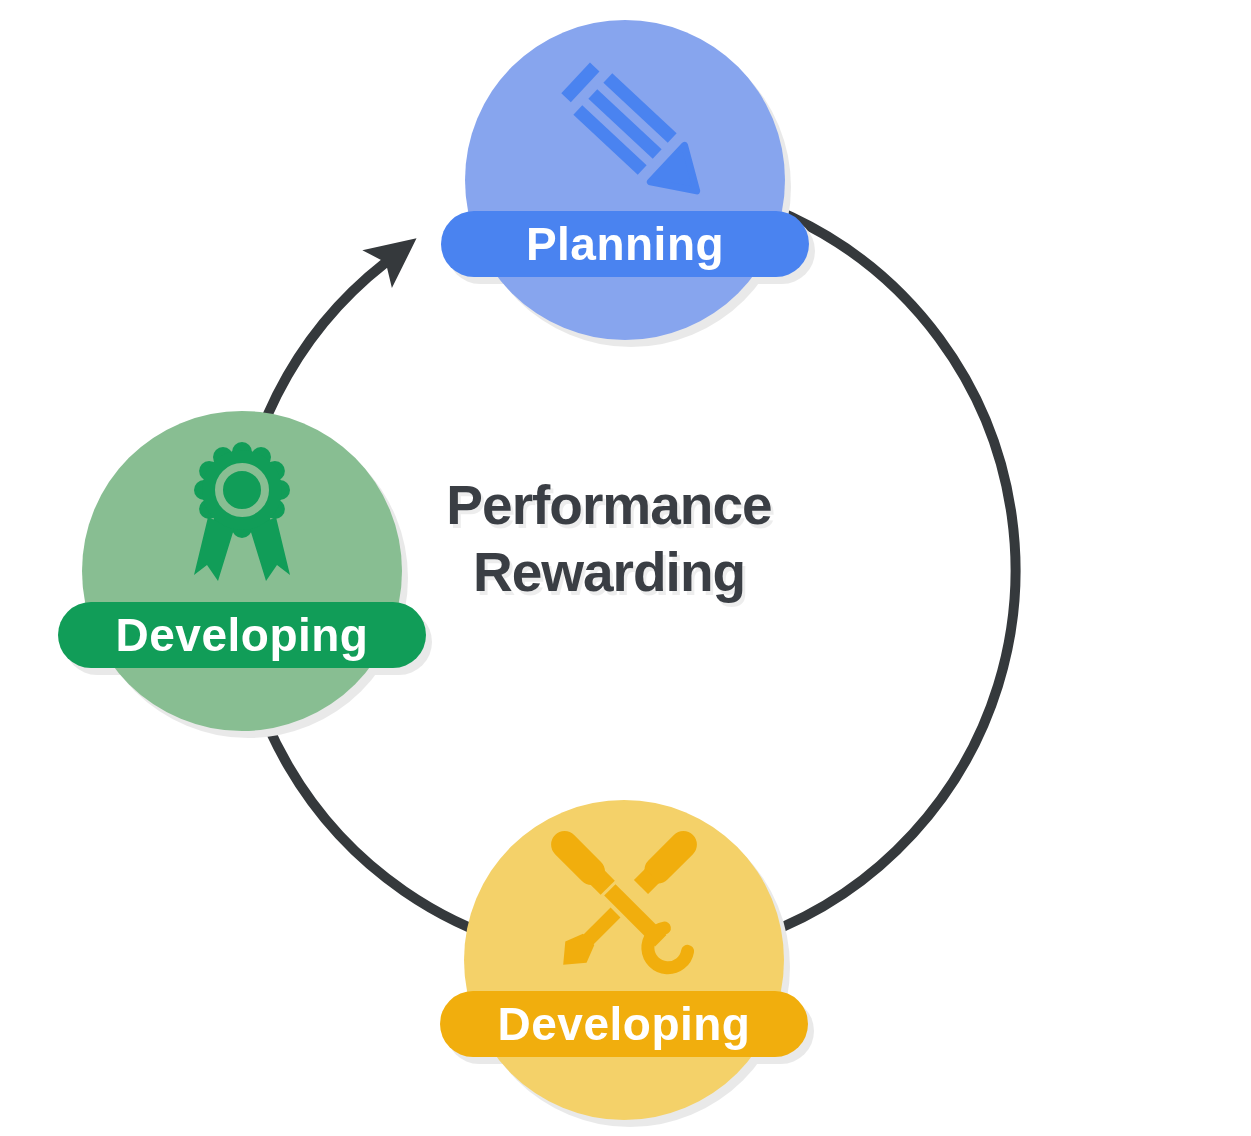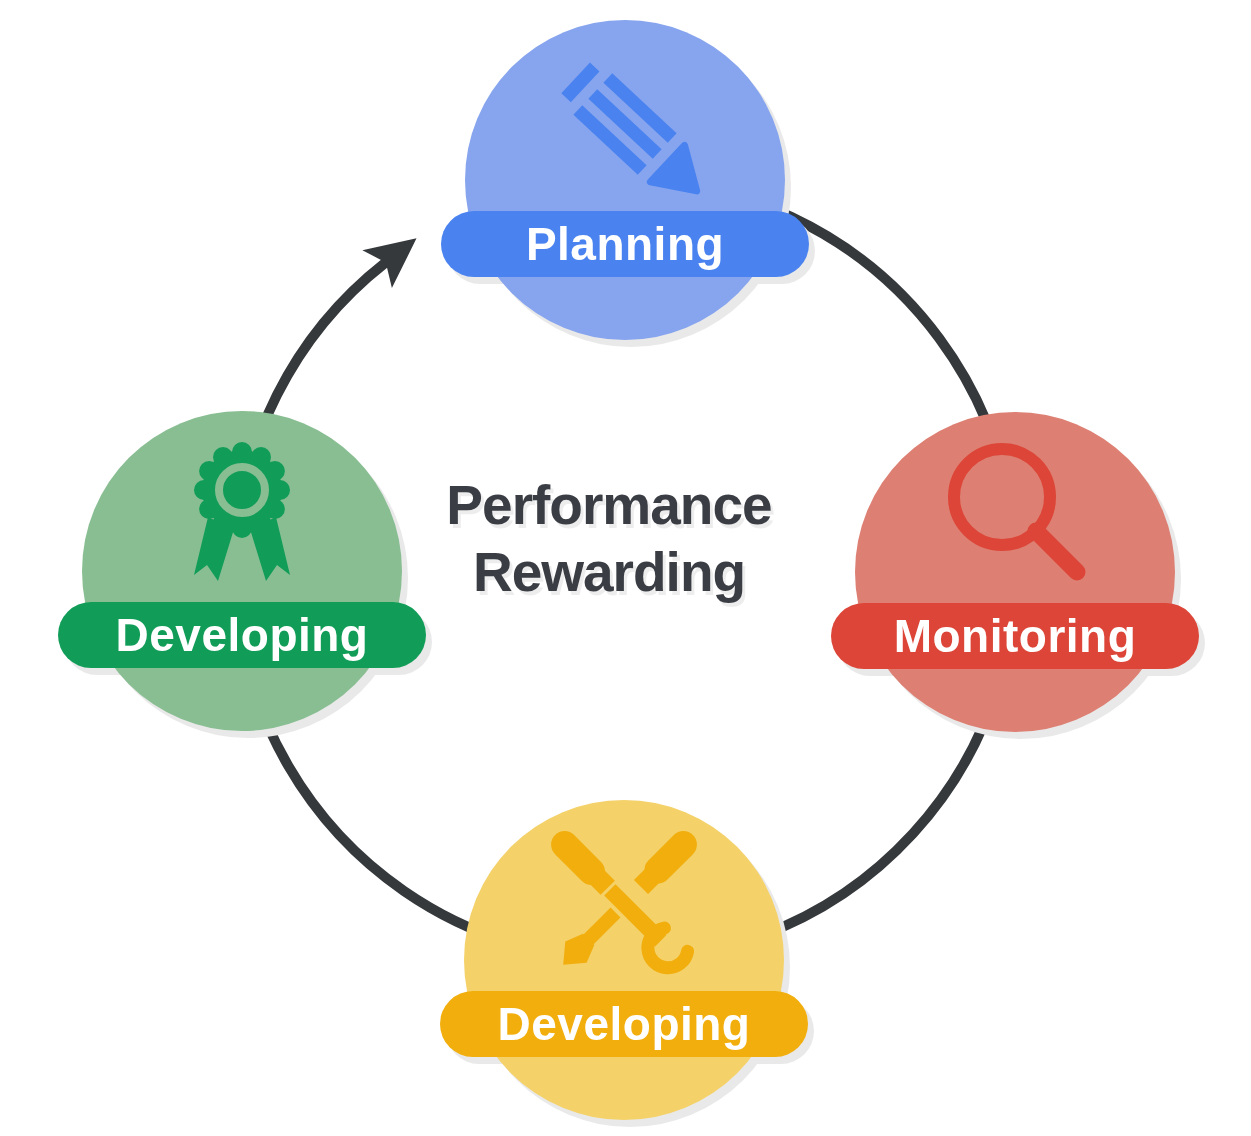--- a/index.html
+++ b/index.html
@@ -62,32 +62,20 @@
           <line x1="-44" y1="22" x2="44" y2="22"></line>
         </g>
         <polygon points="58,-25 58,25 98,0" fill="var(--accent)" stroke="var(--accent)" stroke-width="7" stroke-linejoin="round"></polygon>
       </g>
     </svg>
     <div class="pill">
       <span>Planning</span>
     </div>
   </div>
 
-  <div class="node node-monitoring" style="--accent: #dc4537; --light: #dd8073;">
-    <div class="bubble"></div>
-    <svg class="icon" viewBox="-115 -115 230 230">
-      <g stroke="var(--accent)" fill="none">
-        <circle cx="-13" cy="-19" r="48" stroke-width="12"></circle>
-        <line x1="21" y1="15" x2="62" y2="56" stroke-width="17" stroke-linecap="round"></line>
-      </g>
-    </svg>
-    <div class="pill">
-      <span>Monitoring</span>
-    </div>
-  </div>
 
   <div class="node node-developing" style="--accent: #f1ae0d; --light: #f4d169;">
     <div class="bubble"></div>
     <svg class="icon" viewBox="-115 -115 230 230">
       <g fill="var(--accent)">
         <g transform="rotate(45)">
           <line x1="-84" y1="0" x2="-46" y2="0" stroke="var(--accent)" stroke-width="27" stroke-linecap="round"></line>
           <rect x="-38" y="-10" width="15" height="20"></rect>
           <rect x="-20" y="-8" width="72" height="16"></rect>
           <path d="M 78.4 -11.5 A 20 20 0 1 1 45.6 -11.5" fill="none" stroke="var(--accent)" stroke-width="13" stroke-linecap="round"></path>

